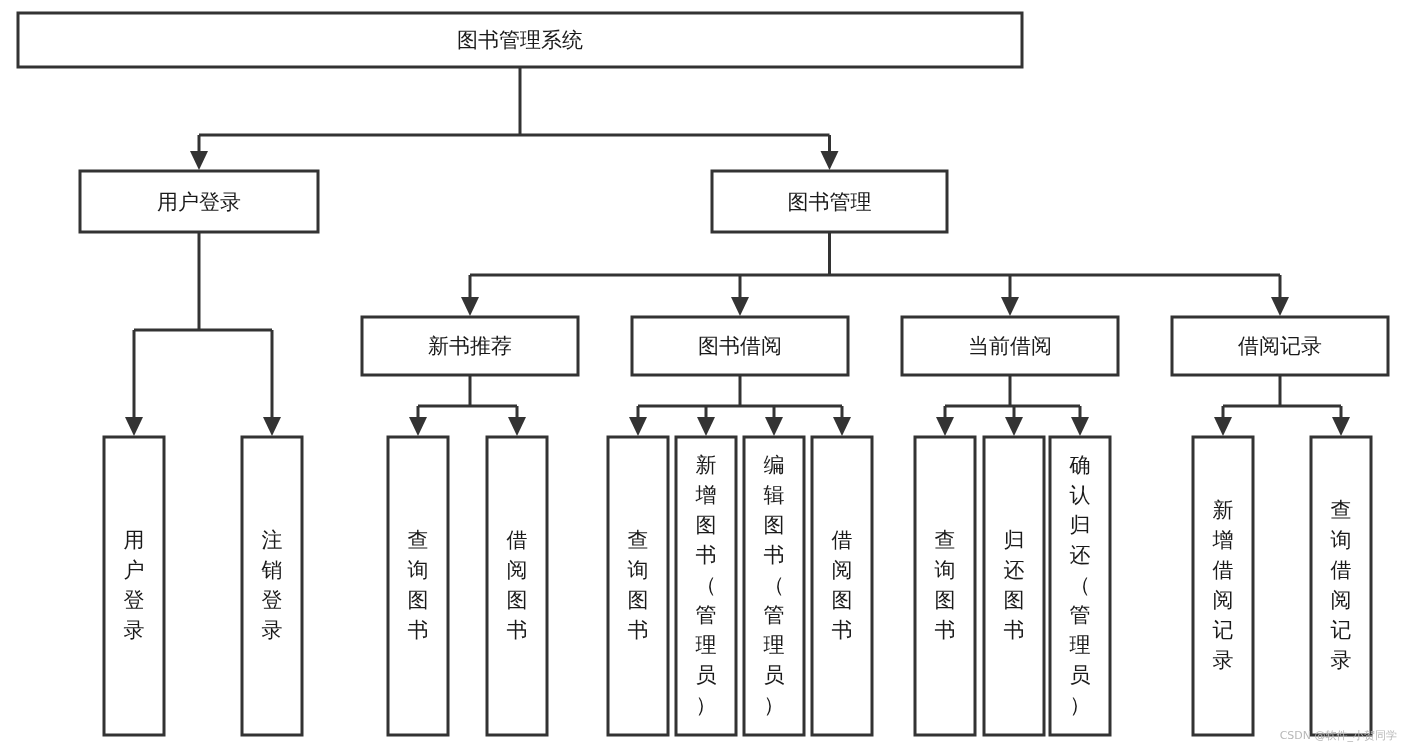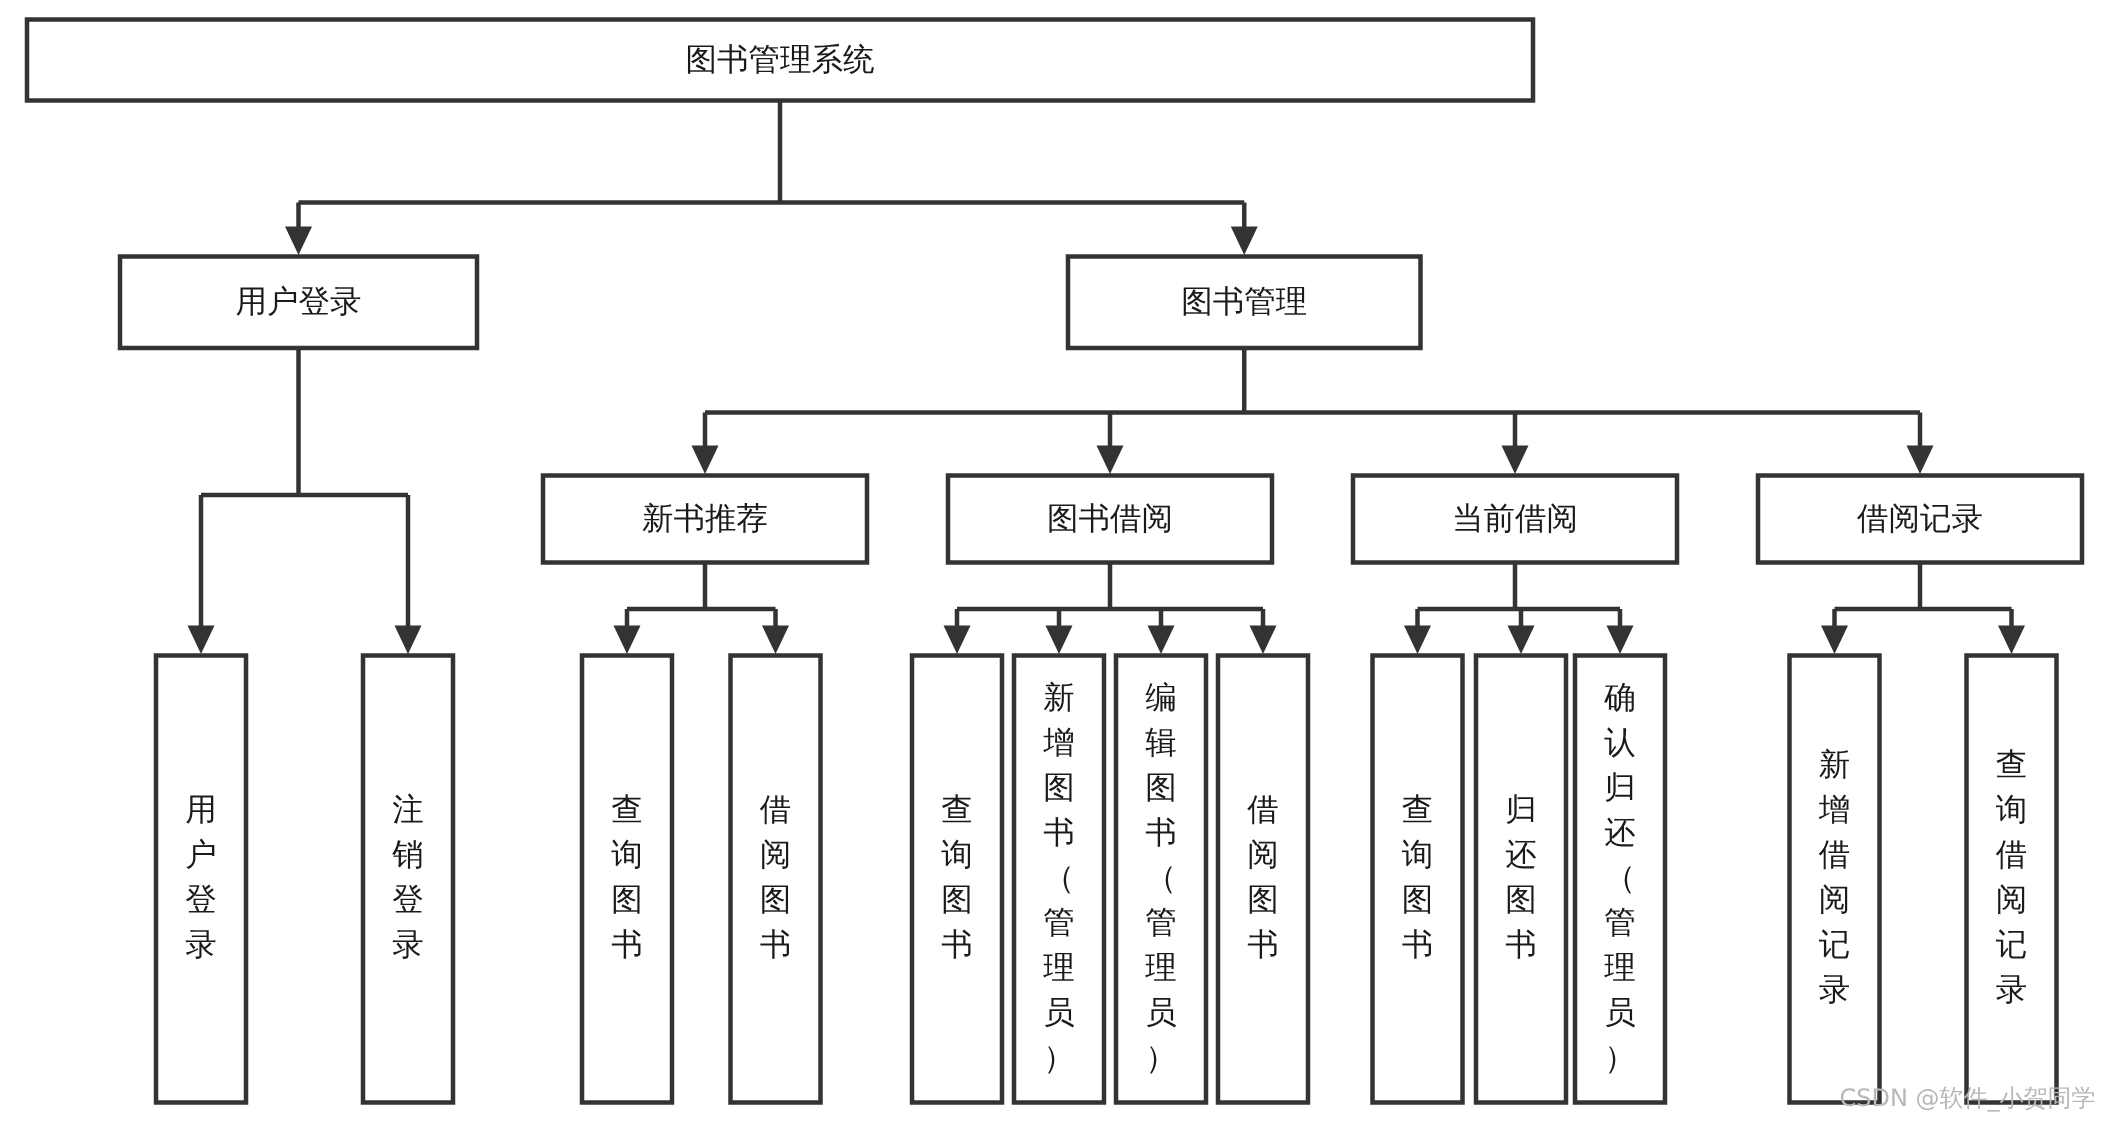--- a/index.html
+++ b/index.html
@@ -5,21 +5,21 @@
   html,body{margin:0;padding:0;background:#ffffff;}
   body{width:1405px;height:747px;overflow:hidden;
        font-family:"DejaVu Sans","Liberation Sans",sans-serif;}
   #diagram-root{position:relative;width:1405px;height:747px;}
   svg#chart{position:absolute;left:0;top:0;width:1405px;height:747px;}
   .node-box{fill:#ffffff;stroke:#333333;stroke-width:3;}
   .edge{stroke:#333333;stroke-width:3;fill:none;}
   .arrow-head{fill:#333333;}
   .node-label{font-family:"DejaVu Sans","Liberation Sans",sans-serif;
               font-size:21px;fill:#1a1a1a;text-anchor:middle;dominant-baseline:middle;}
-  .watermark{position:absolute;right:8px;bottom:4px;font-size:16px;color:#b8b8b8;
+  .watermark{position:absolute;right:8px;bottom:4px;font-size:11px;color:#b8b8b8;
              font-family:"DejaVu Sans","Liberation Sans",sans-serif;white-space:nowrap;}
 </style>
 </head>
 <body>
 
 <div id="diagram-root">
   <svg id="chart" viewBox="0 0 1405 747" xmlns="http://www.w3.org/2000/svg">
     <g id="edges-layer">
         <line x1="520" y1="67" x2="520" y2="135" class="edge"></line>
         <line x1="199" y1="135" x2="829.5" y2="135" class="edge"></line>

